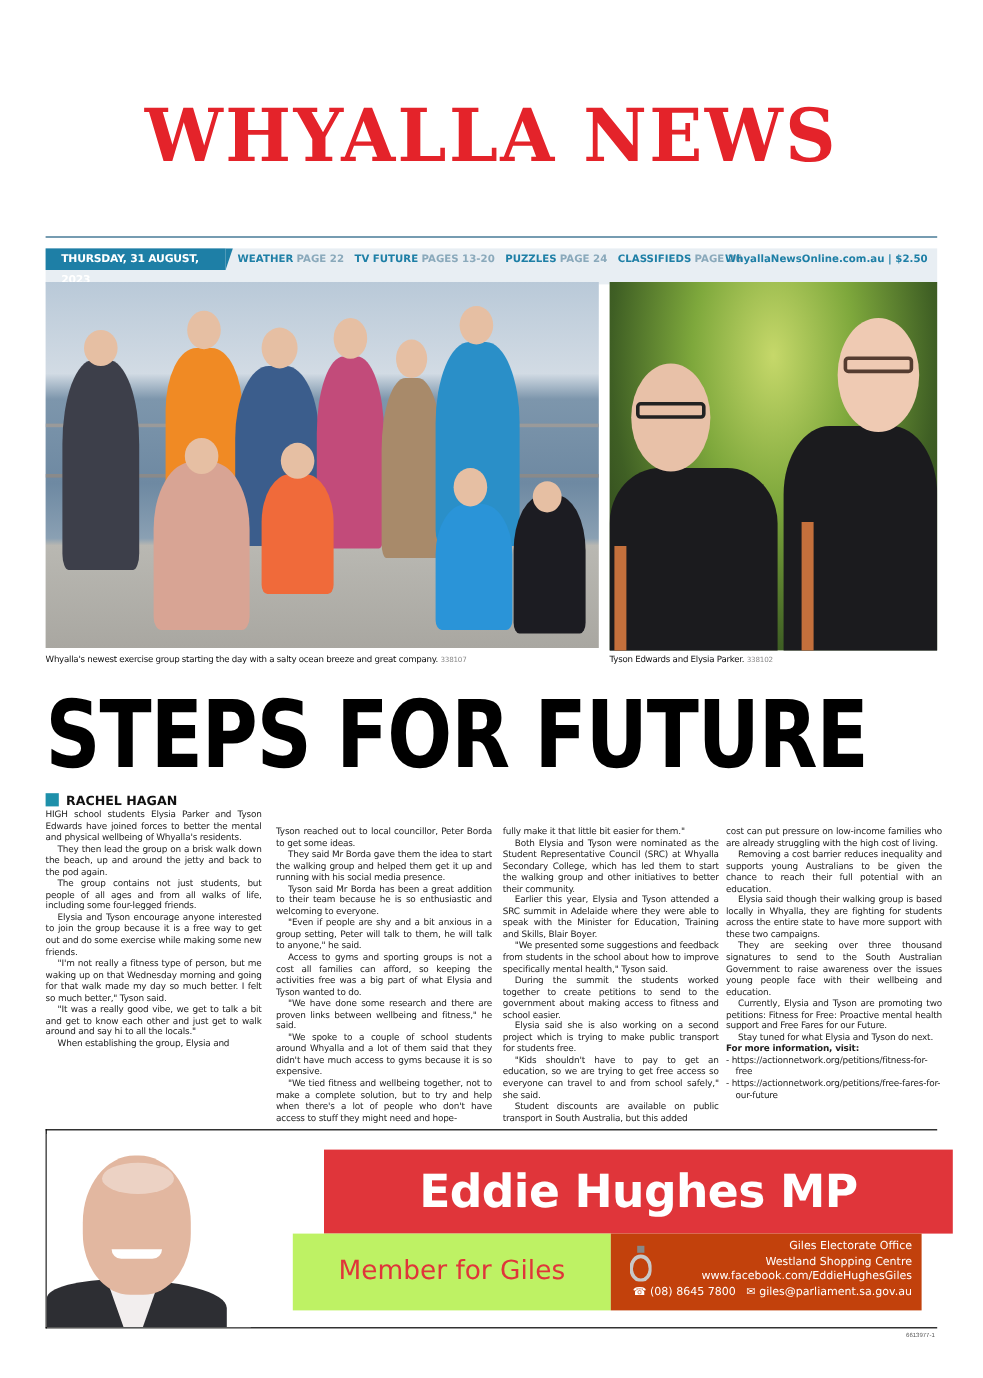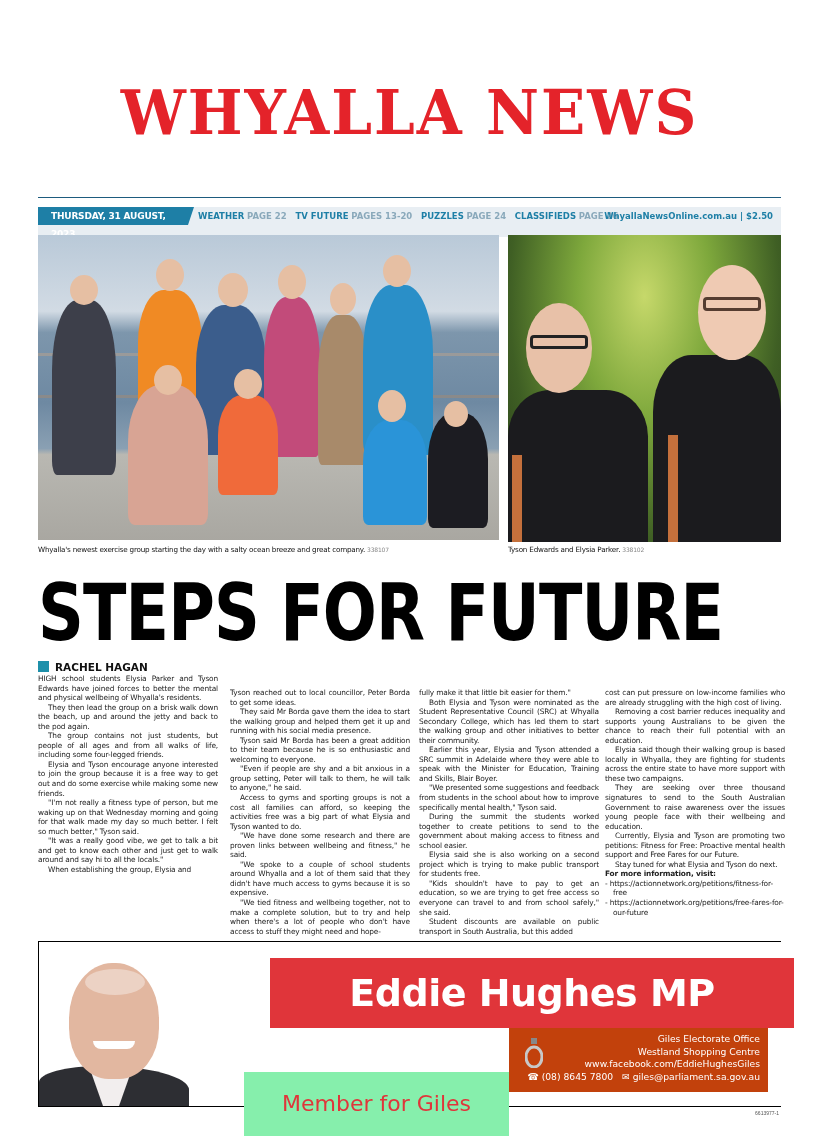--- a/index.html
+++ b/index.html
@@ -50,21 +50,21 @@
   .col.c2, .col.c3, .col.c4 { top: 664px; margin-top: 24px; }
   .col p { text-indent: 10px; }
   .col p.first { text-indent: 0; }
   .col p.bold { font-weight: bold; text-indent: 0; }
   .col ul { list-style: none; }
   .col li { padding-left: 8px; text-indent: -8px; text-align: left; }
 
   .ad { position: absolute; left: 38px; top: 941px; width: 743px; height: 166px; border-top: 1px solid #000; border-bottom: 1px solid #000; border-left: 1px solid #000; }
   .ad .mp-photo { position: absolute; left: 0; top: 3px; width: 170px; height: 161px; background: #fff; overflow: hidden; }
   .ad .name-band { position: absolute; left: 207px; top: 16px; width: 524px; height: 70px; background: #e0353a; color: #fff; font-size: 38px; font-weight: bold; text-align: center; line-height: 70px; font-family: "DejaVu Sans", sans-serif; letter-spacing: -0.5px; margin-left: 24px; }
-  .ad .role-band { position: absolute; left: 205px; top: 86px; width: 265px; height: 64px; background: #86efac; color: #e0353a; font-size: 22px; line-height: 64px; text-align: center; font-family: "DejaVu Sans", sans-serif; margin-top: 44px; }
+  .ad .role-band { position: absolute; left: 205px; top: 86px; width: 265px; height: 64px; background: #bef264; color: #e0353a; font-size: 22px; line-height: 64px; text-align: center; font-family: "DejaVu Sans", sans-serif; }
   .ad .contact { position: absolute; left: 470px; top: 86px; width: 259px; height: 64px; background: #c2410c; color: #fff; font-size: 9.2px; text-align: right; padding: 5px 8px 0 0; line-height: 12.5px; font-family: "DejaVu Sans", sans-serif; }
   .ad .crest { position: absolute; left: 16px; top: 10px; width: 18px; height: 30px; }
   .ad .ph-icon, .ad .mail-icon { display: inline-block; margin-right: 3px; }
   .footcode { position: absolute; right: 40px; top: 1110px; font-size: 5px; color: #555; }
 </style>
 </head>
 <body>
 
 <div class="masthead">WHYALLA NEWS</div>
 <div class="rule-top"></div>

